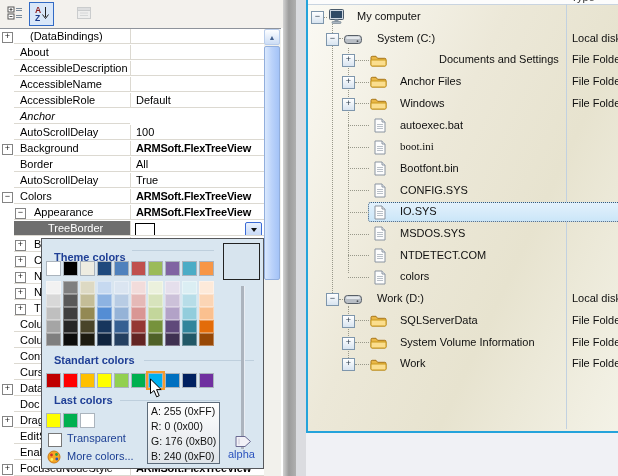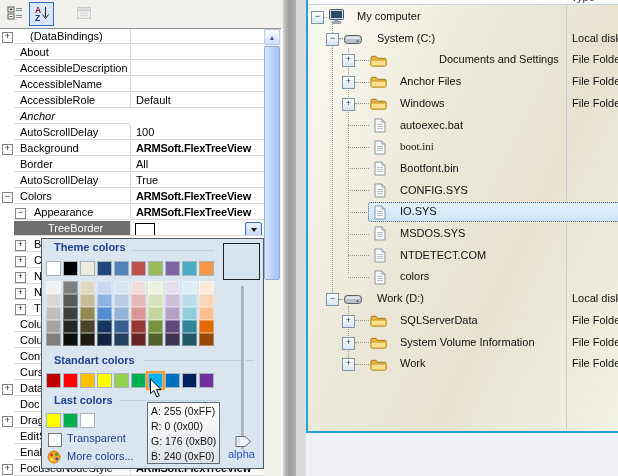--- a/index.html
+++ b/index.html
@@ -447,21 +447,21 @@
               <path d="M1 3.5 Q1 2.3 2.2 2.3 L6 2.3 L7.6 4.3 L14.8 4.3 Q16 4.3 16 5.5 L16 10.8 Q16 12 14.8 12 L2.2 12 Q1 12 1 10.8 Z" fill="#E9B747" stroke="#A8761A"></path>
               <path d="M1 6 L16 6 L16 10.8 Q16 12 14.8 12 L2.2 12 Q1 12 1 10.8 Z" fill="#FBDE8E" stroke="#C9991F"></path>
             </svg></div>
           <div class="tlabel" style="left: 92px;">Work</div>
           <div class="ttype">File Folder</div>
         </div>
       </div>
   </div>
 
   <div class="cpopup">
-    <div class="chead" style="left:12px;top:2px">Theme colors</div>
+    <div class="chead" style="left:12px;top:12px">Theme colors</div>
     <div class="hline" style="left:90px;top:11px;width:82px"></div>
     <div class="preview"></div>
     <div id="theme-palette">
         <div class="sw" style="left: 4px; top: 22px; background: rgb(255, 255, 255);"></div>
         <div class="tintcol" style="left: 4px; top: 42px;">
           <div class="tcell" style="background: rgb(242, 242, 242);"></div>
           <div class="tcell" style="background: rgb(216, 216, 216);"></div>
           <div class="tcell" style="background: rgb(191, 191, 191);"></div>
           <div class="tcell" style="background: rgb(165, 165, 165);"></div>
           <div class="tcell" style="background: rgb(127, 127, 127);"></div>

